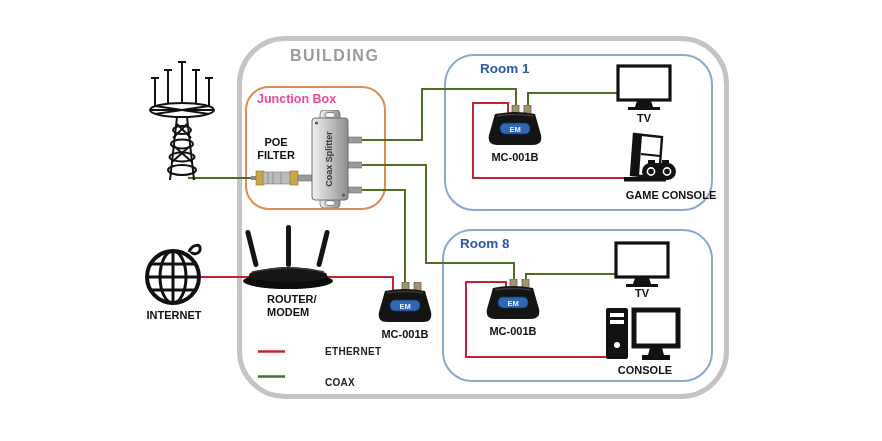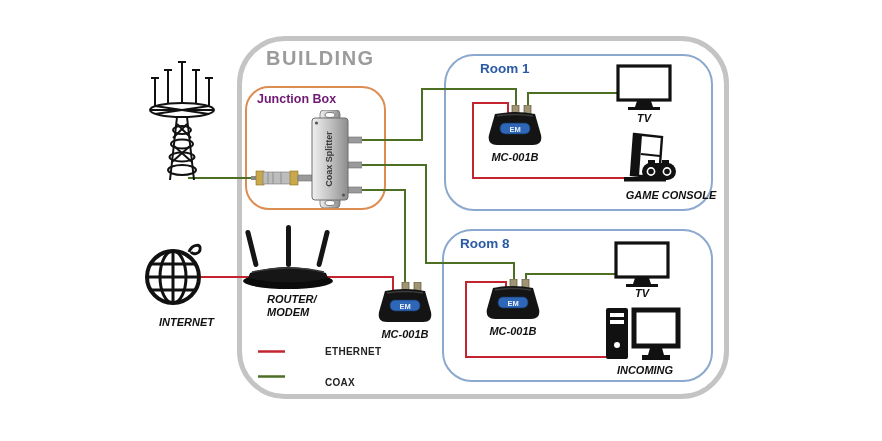--- a/index.html
+++ b/index.html
@@ -6,24 +6,24 @@
   #canvas{
     position:relative;width:882px;height:441px;background:#ffffff;overflow:hidden;
     font-family:"Liberation Sans", sans-serif;
   }
   .abs{position:absolute;}
   .box{position:absolute;background:transparent;}
   .building-box{border:5px solid #c4c4c4;border-radius:48px;}
   .junction-box{border:2.5px solid #dd8c52;border-radius:24px;}
   .room-box{border:2.5px solid #8ba8ce;border-radius:30px;}
   .lbl{position:absolute;color:#111;font-weight:bold;white-space:nowrap;}
-  .lbl-building{font-size:20px;color:#9b9b9b;letter-spacing:1.5px;}
-  .lbl-junction{font-size:12.5px;color:#701a75;}
+  .lbl-building{font-size:16px;color:#9b9b9b;letter-spacing:1.5px;margin-left:24px;}
+  .lbl-junction{font-size:12.5px;color:#ec4899;}
   .lbl-room{font-size:13.5px;color:#2a5ba4;}
-  .lbl-device{font-size:11px;color:#111;text-align:center;font-style:italic;}
+  .lbl-device{font-size:11px;color:#111;text-align:center;}
   .lbl-legend{font-size:10px;color:#222;letter-spacing:.3px;padding-left:30px;}
   .two-line span{display:block;line-height:13px;}
   svg{display:block;}
   .wires{position:absolute;left:0;top:0;z-index:3;pointer-events:none;}
   .icon{z-index:4;}
   .lbl{z-index:5;}
   .boxlayer{z-index:2;}
   .bldlayer{z-index:1;}
 </style>
 </head>
@@ -94,37 +94,41 @@
         <circle cx="31" cy="37" r="26" stroke-width="4" fill="#fff"></circle>
         <ellipse cx="31" cy="37" rx="13" ry="26" stroke-width="3"></ellipse>
         <line x1="31" y1="11" x2="31" y2="63" stroke-width="3"></line>
         <line x1="9" y1="24" x2="53" y2="24" stroke-width="3"></line>
         <line x1="5" y1="37" x2="57" y2="37" stroke-width="3"></line>
         <line x1="9" y1="50" x2="53" y2="50" stroke-width="3"></line>
         <path d="M47,12 C50,4 60,3 58,10 C57,14 51,15 49,12" stroke-width="3"></path>
       </g>
     </svg>
   </div>
-  <div class="lbl lbl-device" style="left:134px;top:316px;width:80px;text-align:right;">INTERNET</div>
+  <div class="lbl lbl-device" style="left:134px;top:309px;width:80px;">INTERNET</div>
 
   <div class="abs icon" style="left:242px;top:223px;">
     <svg width="92" height="68" viewBox="0 0 92 68">
       <rect x="12" y="6" width="5" height="38" rx="2.5" fill="#151515" transform="rotate(-14 14 44)"></rect>
       <rect x="44" y="2" width="5" height="42" rx="2.5" fill="#151515"></rect>
       <rect x="74" y="6" width="5" height="38" rx="2.5" fill="#151515" transform="rotate(14 77 44)"></rect>
       <ellipse cx="46" cy="58" rx="45" ry="8" fill="#0b0b0b"></ellipse>
       <path d="M8,50 Q46,38 84,50 L86,55 Q46,64 6,55 Z" fill="#161616"></path>
       <path d="M10,49 Q46,41 82,49" stroke="#3a3a3a" stroke-width="1.5" fill="none"></path>
     </svg>
   </div>
   <div class="lbl lbl-device two-line" style="left:267px;top:293px;text-align:left;">
     <span>ROUTER/</span>
     <span>MODEM</span>
   </div>
 
+  <div class="lbl lbl-device two-line" style="left:246px;top:136px;width:60px;">
+    <span>POE</span>
+    <span>FILTER</span>
+  </div>
   <div class="abs icon" style="left:251px;top:168px;">
     <svg width="52" height="20" viewBox="0 0 52 20">
       <rect x="0" y="8" width="6" height="4" fill="#8a8a8a"></rect>
       <rect x="5" y="3" width="8" height="14" fill="#c9a84c" stroke="#8a6d20" stroke-width="0.6"></rect>
       <rect x="12" y="4" width="28" height="12" fill="#bdbdbd" stroke="#777" stroke-width="0.6"></rect>
       <line x1="17" y1="4" x2="17" y2="16" stroke="#8f8f8f" stroke-width="1"></line>
       <line x1="22" y1="4" x2="22" y2="16" stroke="#8f8f8f" stroke-width="1"></line>
       <line x1="30" y1="4" x2="30" y2="16" stroke="#8f8f8f" stroke-width="1"></line>
       <rect x="39" y="3" width="8" height="14" fill="#c9a84c" stroke="#8a6d20" stroke-width="0.6"></rect>
       <rect x="46" y="8" width="6" height="4" fill="#8a8a8a"></rect>
@@ -228,21 +232,21 @@
     <svg width="76" height="58" viewBox="0 0 76 58">
       <rect x="1" y="1" width="22" height="51" rx="2" fill="#111"></rect>
       <rect x="5" y="6" width="14" height="4" fill="#fff"></rect>
       <rect x="5" y="13" width="14" height="4" fill="#fff"></rect>
       <circle cx="12" cy="38" r="3" fill="#fff"></circle>
       <rect x="29" y="3" width="44" height="36" fill="#fff" stroke="#111" stroke-width="5"></rect>
       <path d="M45,41 L57,41 L59,48 L43,48 Z" fill="#111"></path>
       <rect x="37" y="48" width="28" height="5" fill="#111"></rect>
     </svg>
   </div>
-  <div class="lbl lbl-device" style="left:595px;top:364px;width:100px;">INCOMING</div>
+  <div class="lbl lbl-device" style="left:595px;top:364px;width:100px;">CONSOLE</div>
 
   <div class="abs icon" style="left:257px;top:349px;">
     <svg width="30" height="5" viewBox="0 0 30 5">
       <line x1="1" y1="2.5" x2="28" y2="2.5" stroke-width="2.5" stroke="#c42430"></line>
     </svg>
   </div>
   <div class="lbl lbl-legend" style="left:295px;top:346px;">ETHERNET</div>
 
   <div class="abs icon" style="left:257px;top:374px;">
     <svg width="30" height="5" viewBox="0 0 30 5">

